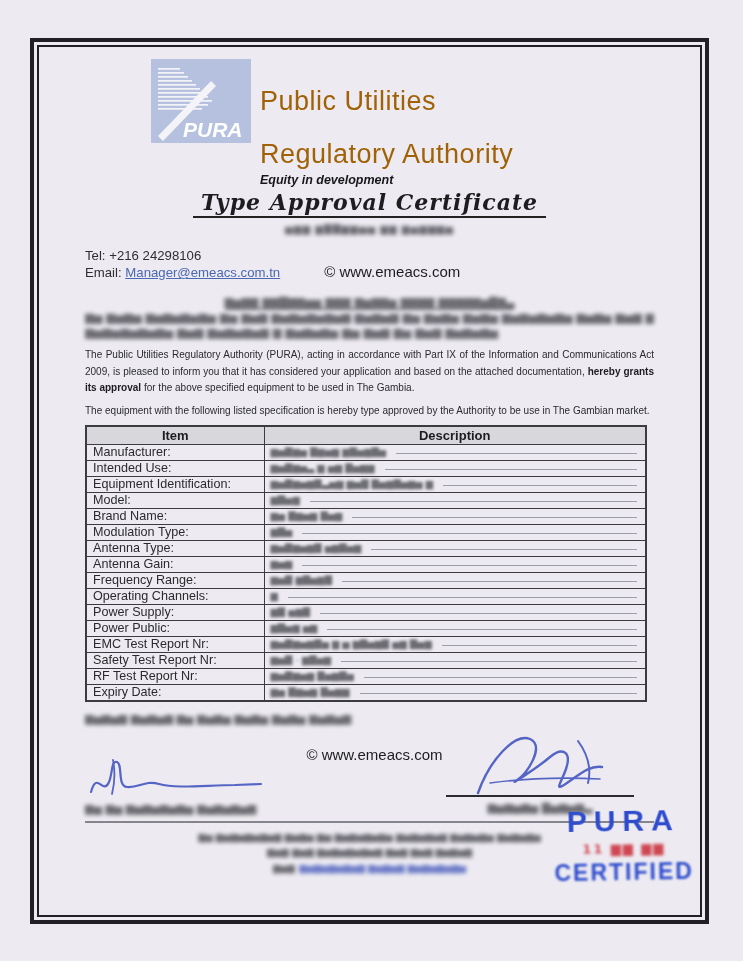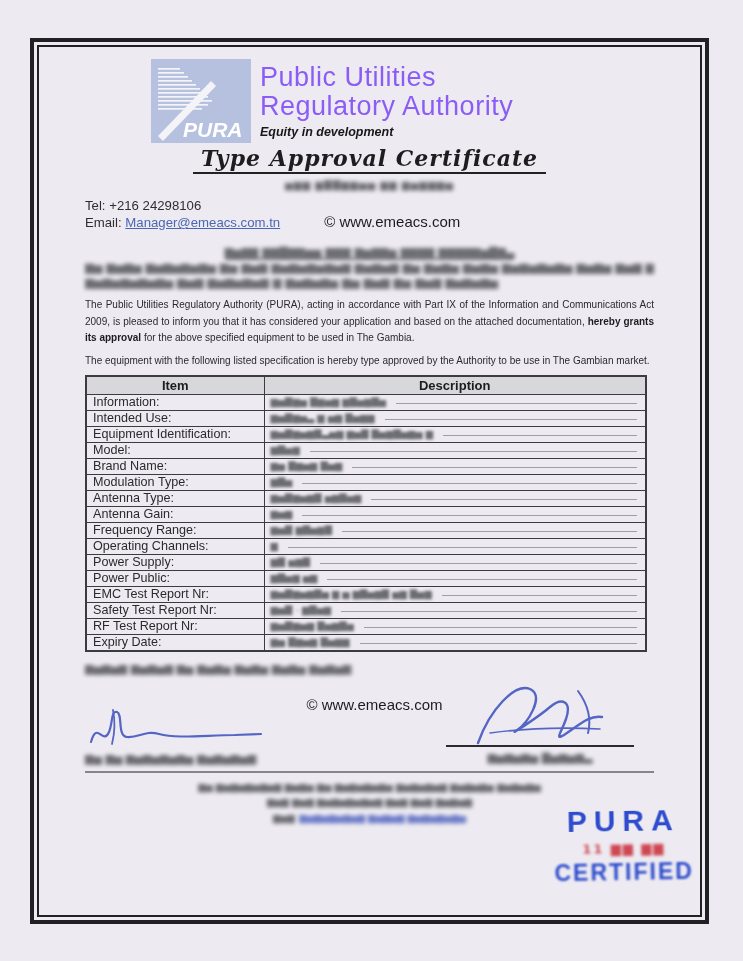--- a/index.html
+++ b/index.html
@@ -7,34 +7,34 @@
         font-family:"Liberation Sans",sans-serif;color:#2e2e30;overflow:hidden;}
   
   .frame{position:absolute;left:30px;top:38px;width:671px;height:878px;border:4px solid #212125;}
   .frame-inner{position:absolute;left:3px;top:3px;right:3px;bottom:3px;border:2px solid #212125;}
   .content{position:absolute;left:6px;top:4px;right:6px;bottom:4px;padding:0 40px;}
 
   
   .hdr{display:flex;margin:8px 0 0 66px;}
   .logo{width:100px;height:84px;flex:none;}
   .htxt{margin-left:9px;margin-top:4px;}
-  .h1{font-size:27px;line-height:29px;color:#8b5cf6;letter-spacing:.5px;}
+  .h1{font-size:27px;line-height:29px;color:#a16207;letter-spacing:.5px;margin-top:24px;}
   .tagline{font-size:12.5px;font-style:italic;font-weight:bold;color:#17171a;margin-top:4px;}
 
   .title{text-align:center;margin-top:2px;}
   .title span{font-family:"DejaVu Serif",serif;font-style:italic;font-weight:bold;font-size:22px;
               border-bottom:2px solid #222;padding:0 8px 1px;letter-spacing:1px;color:#1d1d20;}
 
   
   .redact{filter:blur(2px);color:#55555c;font-family:"DejaVu Sans",sans-serif;opacity:.85;}
   .nrline{text-align:center;margin-top:3px;}
   .nrline .redact{font-size:10px;letter-spacing:1px;}
 
   .addr{margin-top:4px;font-size:13.2px;line-height:16.2px;}
-  .contact{margin-top:6px;font-size:13.2px;line-height:16.2px;}
+  .contact{margin-top:12px;font-size:13.2px;line-height:16.2px;}
   .emailrow{display:flex;align-items:baseline;}
   .link{color:#4a67b4;text-decoration:underline;}
   .wm1{margin-left:44px;font-size:15px;color:#1c1c1f;}
 
   .subject{text-align:center;margin-top:12px;line-height:13px;}
   .subject .redact{font-weight:bold;font-size:11px;border-bottom:2px solid #4a4a50;}
   .refs{margin-top:2px;font-size:11.5px;line-height:15px;}
   .refs .redact{display:block;white-space:nowrap;overflow:hidden;}
 
   .para{margin-top:7px;font-size:10px;line-height:16.3px;text-align:justify;color:#2a2a2d;}
@@ -138,21 +138,21 @@
           <colgroup>
               <col style="width:178px">
               <col>
             </colgroup>
           <tbody>
               <tr>
             <th>Item</th>
             <th>Description</th>
           </tr>
           <tr>
-                <td>Information:</td>
+                <td>Manufacturer:</td>
                 <td>
                   <div class="dwrap">
                     <span class="rv redact">▆▅▇▆▅ ▇▆▅▆ ▆▇▅▆▇▅</span>
                     <i class="scanline"></i>
                   </div>
                 </td>
               </tr>
           <tr>
                 <td>Intended Use:</td>
                 <td>

